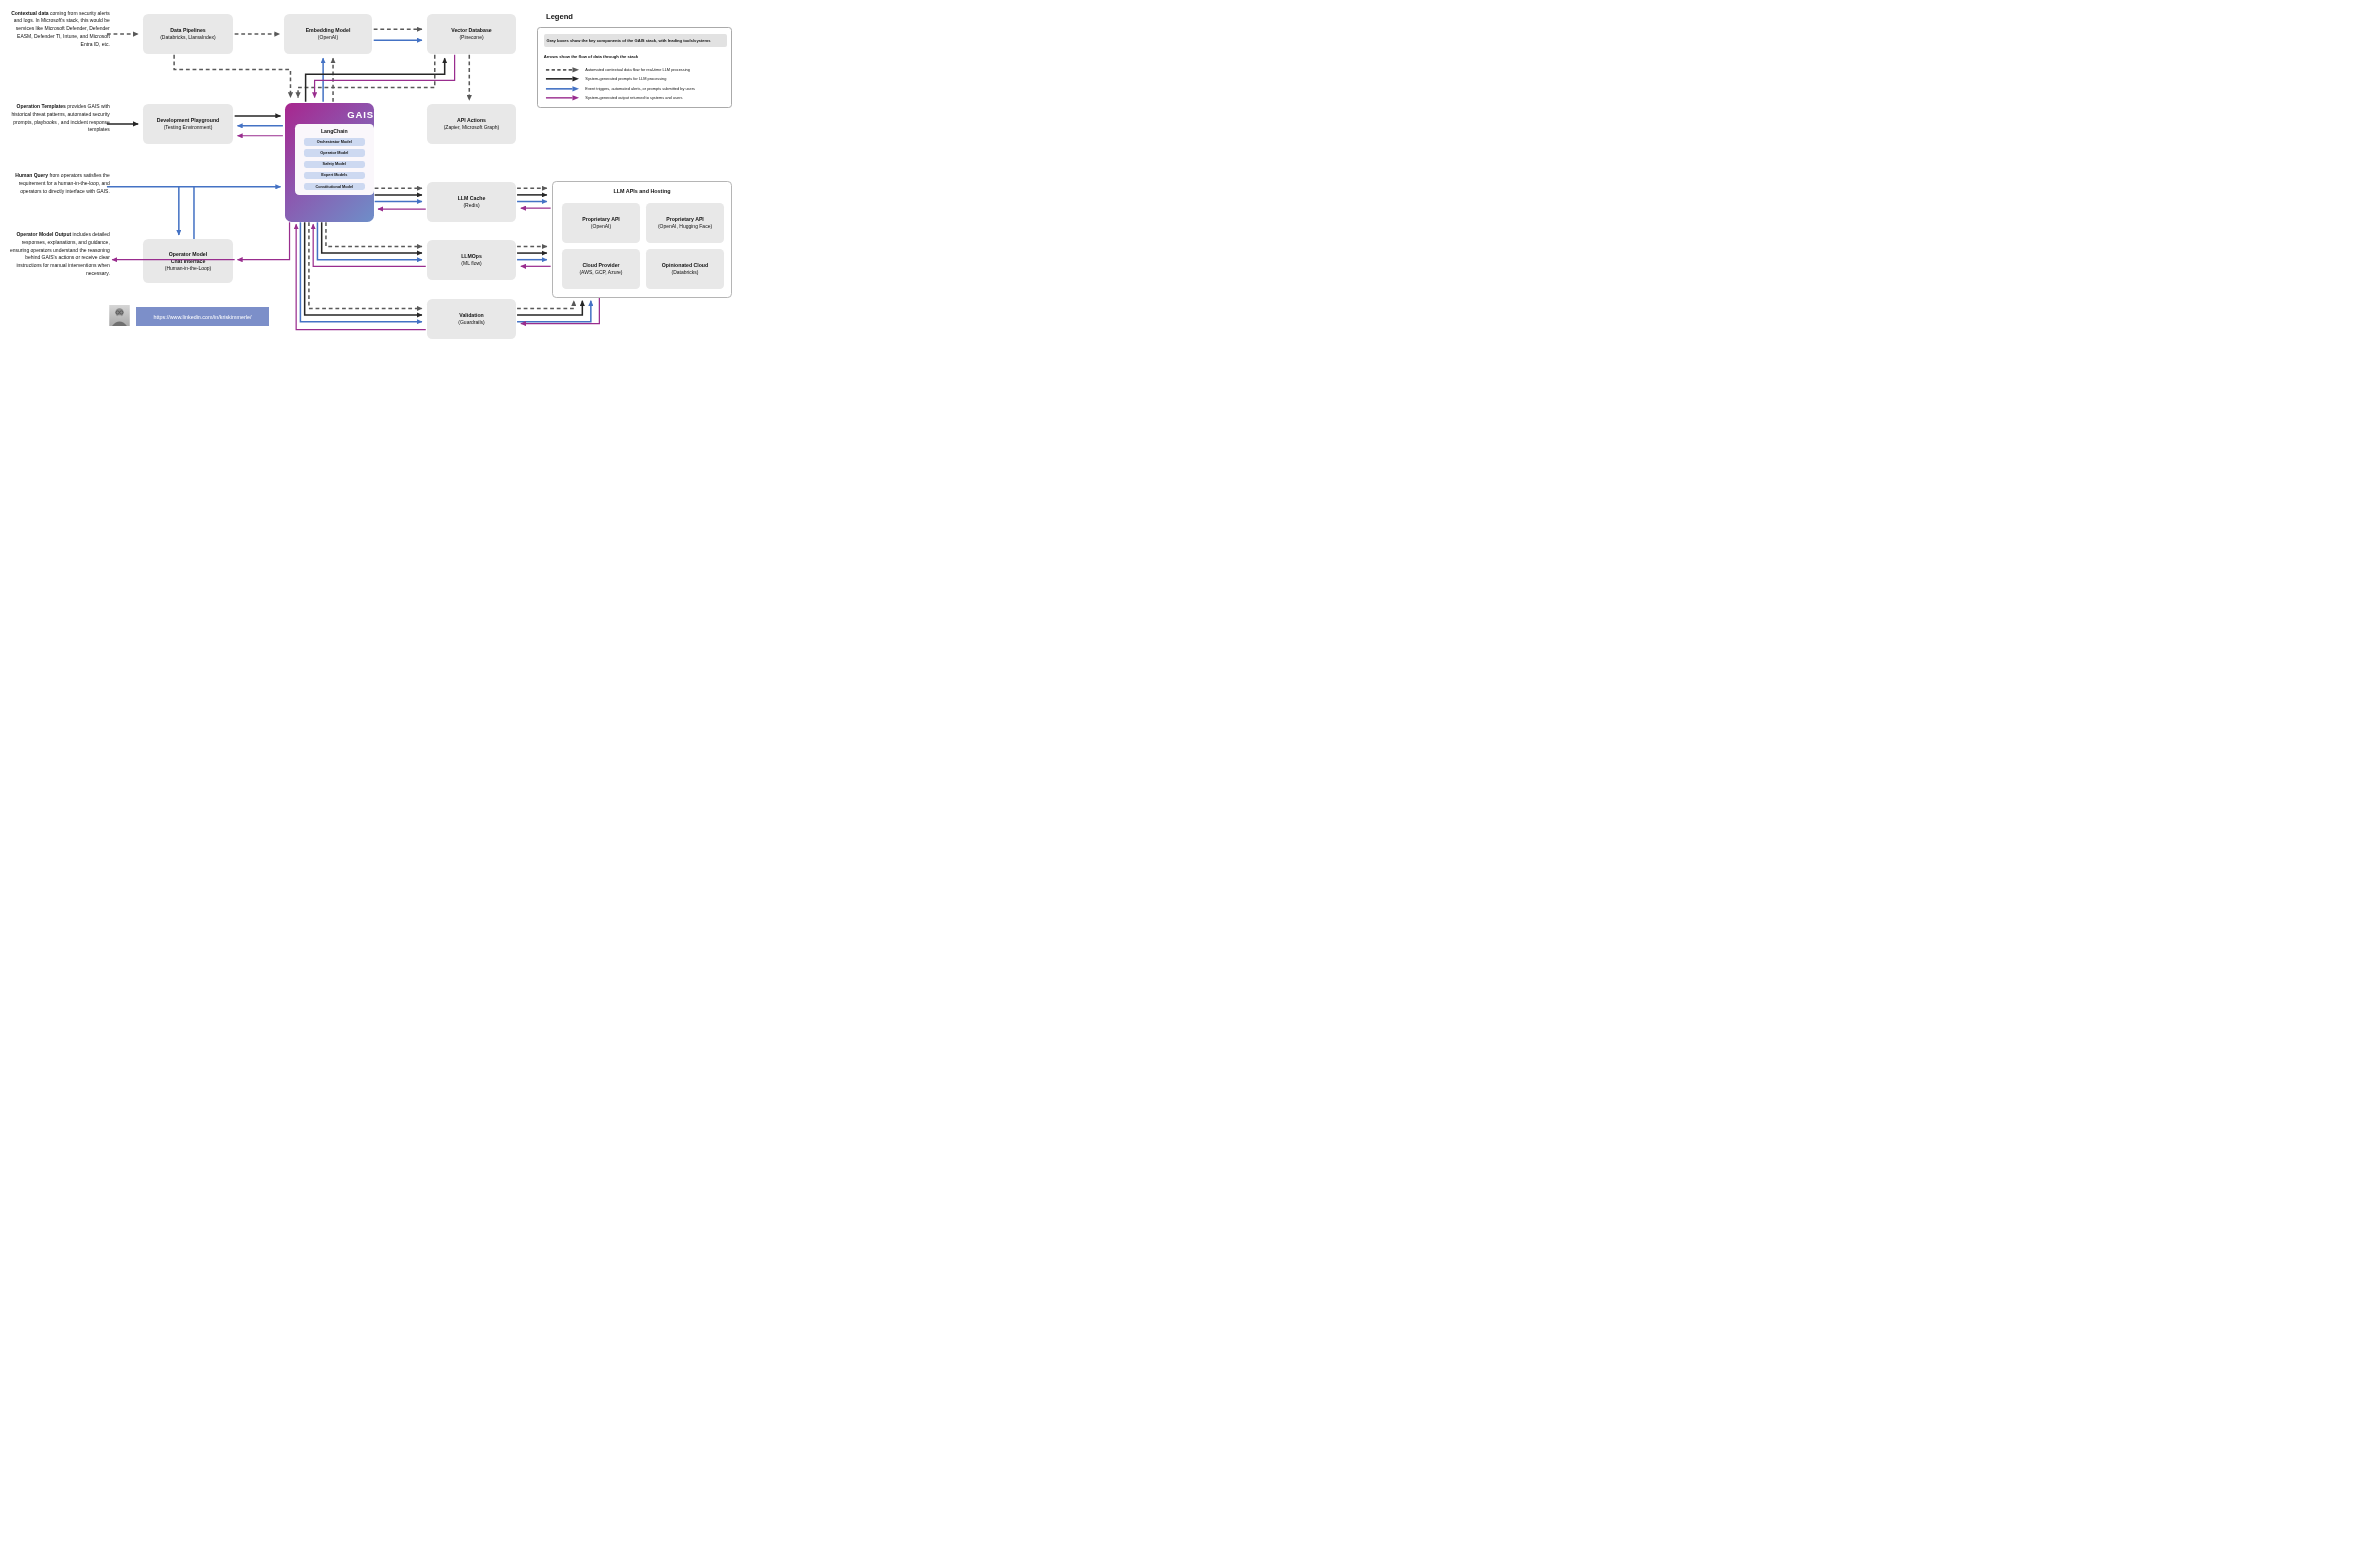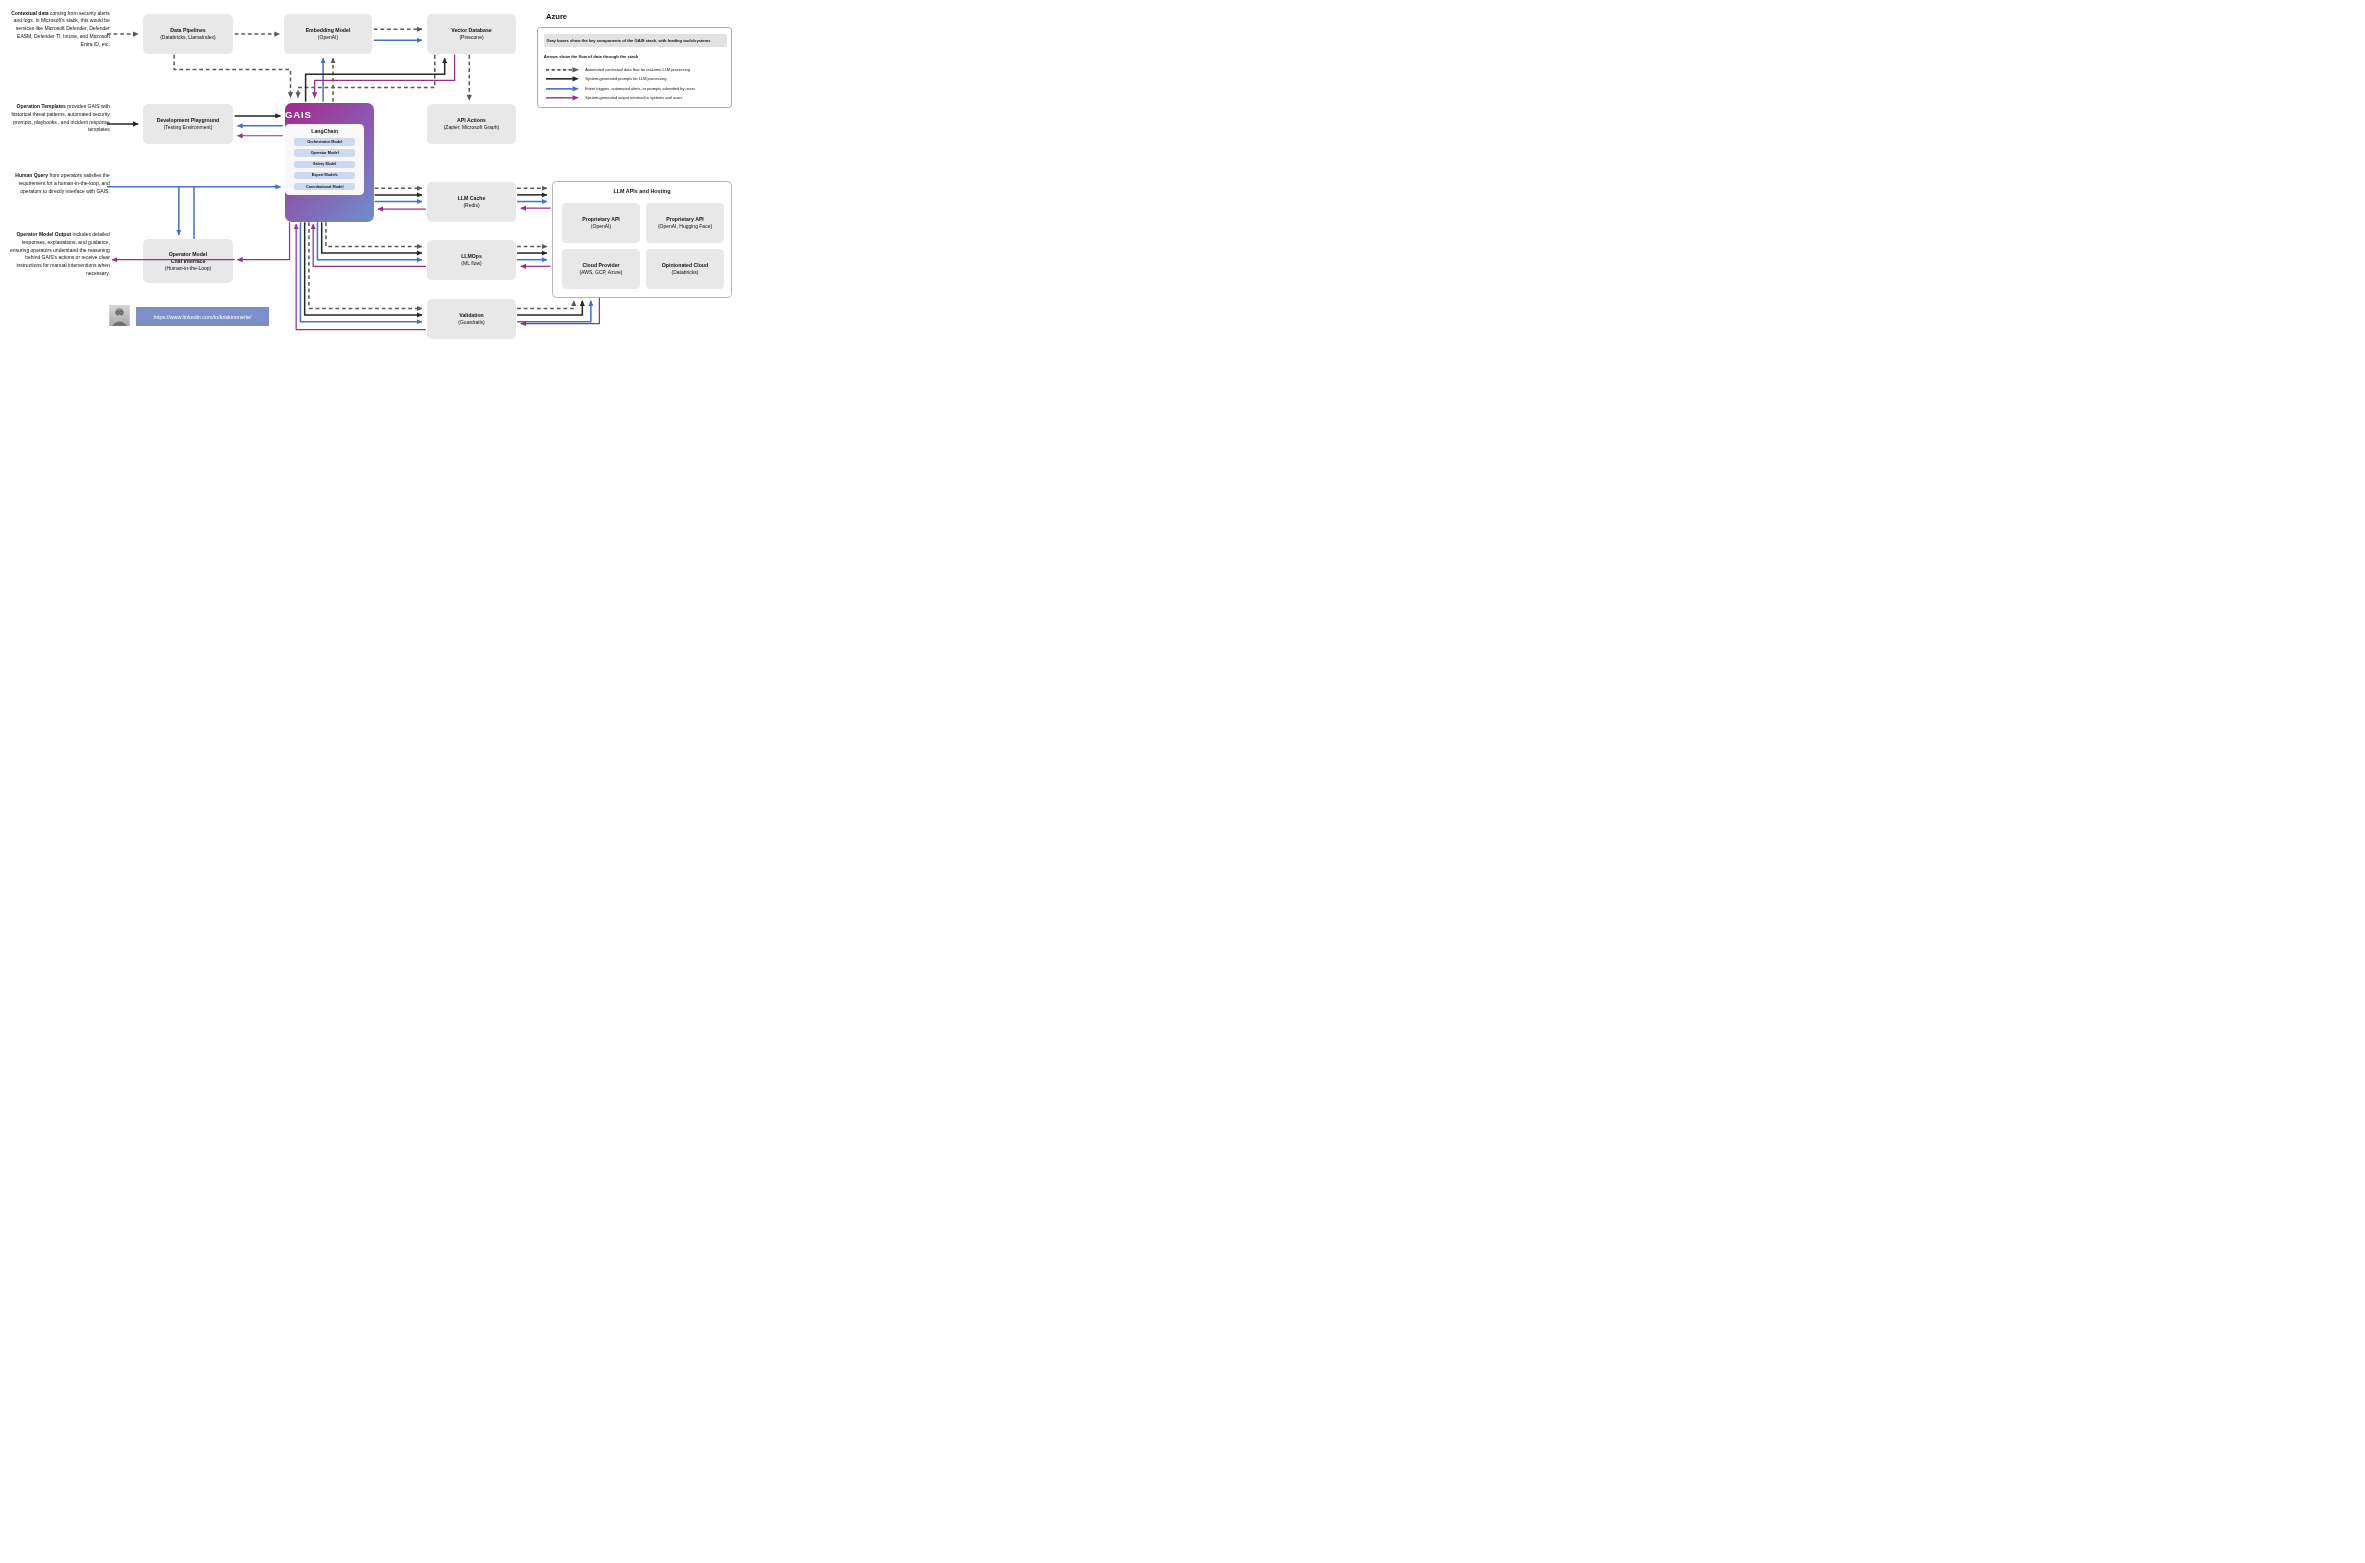--- a/index.html
+++ b/index.html
@@ -6,21 +6,21 @@
   body{font-family:"Liberation Sans",sans-serif;color:#111;}
   .stage{position:relative;width:738px;height:342px;background:#fff;overflow:hidden;}
   .gbox{position:absolute;background:#e8e8e8;border-radius:5.2px;display:flex;flex-direction:column;
         align-items:center;justify-content:center;text-align:center;z-index:2;padding:1.9px;box-sizing:border-box;}
   .btitle{font-weight:bold;font-size:5.2px;line-height:1.3;}
   .bsub{font-size:5px;line-height:1.3;}
   .note{position:absolute;width:106px;text-align:right;font-size:5px;line-height:1.55;z-index:2;}
   .note b{font-weight:bold;}
   .gais{position:absolute;left:285px;top:103px;width:89px;height:119px;border-radius:6.6px;
         background:linear-gradient(135deg,#a8268e 0%,#8d55ae 45%,#6e8fc9 100%);z-index:2;
-        display:flex;flex-direction:column;align-items:flex-start;}
+        display:flex;flex-direction:column;align-items:flex-end;}
   .gais-title{color:#fff;font-weight:bold;font-size:9.5px;letter-spacing:0.9px;margin-top:5.7px;}
   .langchain{background:#faf7fb;border-radius:4.3px;width:70px;margin-top:4.7px;padding:3.8px 4.7px 4.7px 4.7px;
         display:flex;flex-direction:column;align-items:center;gap:3.3px;}
   .lc-title{font-weight:bold;font-size:5.2px;margin-bottom:0.9px;}
   .pill{background:#cdd9f1;border-radius:2.4px;width:61px;padding:1.9px 0;text-align:center;
         font-size:3.8px;font-weight:bold;}
   .panel{position:absolute;left:552px;top:181px;width:180px;height:117px;background:#fff;
          border:0.7px solid #b5b5b5;border-radius:4.3px;z-index:2;box-sizing:border-box;}
   .panel-title{text-align:center;font-weight:bold;font-size:5.4px;margin-top:5.7px;}
   .pcell{position:absolute;background:#e8e8e8;border-radius:4.3px;width:78px;height:40px;
@@ -126,21 +126,21 @@
     <div class="pcell" style="left:9px;top:67px">
       <div class="btitle">Cloud Provider</div>
       <div class="bsub">(AWS, GCP, Azure)</div>
     </div>
     <div class="pcell" style="left:93px;top:67px">
       <div class="btitle">Opinionated Cloud</div>
       <div class="bsub">(Databricks)</div>
     </div>
   </div>
 
-  <div class="legend-title">Azure</div>
+  <div class="legend-title">Legend</div>
   <div class="legend">
     <div class="lgray">Gray boxes show the key components of the GAIS stack, with leading tools/systems</div>
     <div class="lnote">Arrows show the flow of data through the stack</div>
     <div class="litem" style="top:39px">
       <svg viewBox="0 0 74 12">
         <line x1="2" y1="6" x2="58" y2="6" stroke="#595959" stroke-width="3.4" stroke-dasharray="7 5"></line>
         <polygon points="58,0.5 72,6 58,11.5" fill="#595959"></polygon>
       </svg>
       <span>Automated contextual data flow for real-time LLM processing</span>
     </div>

